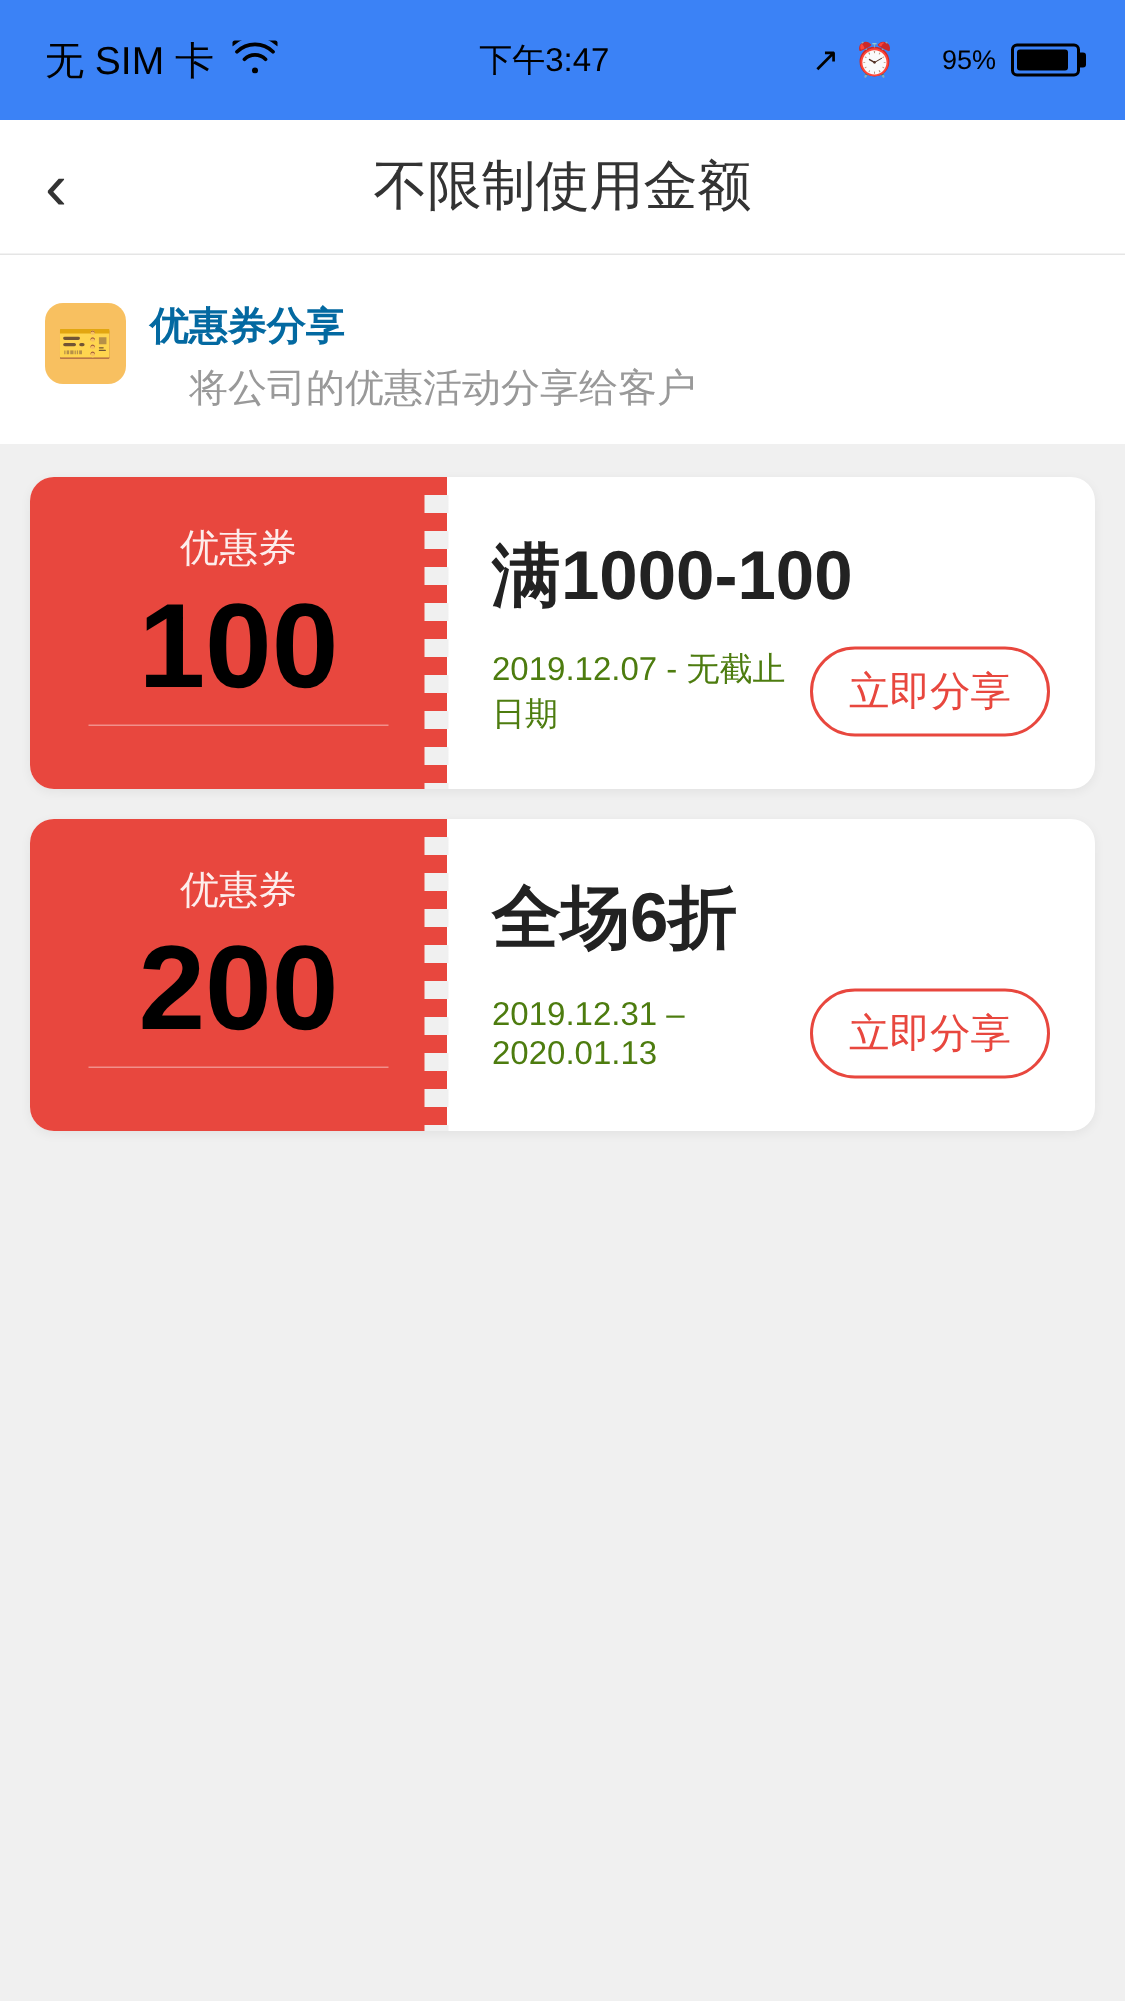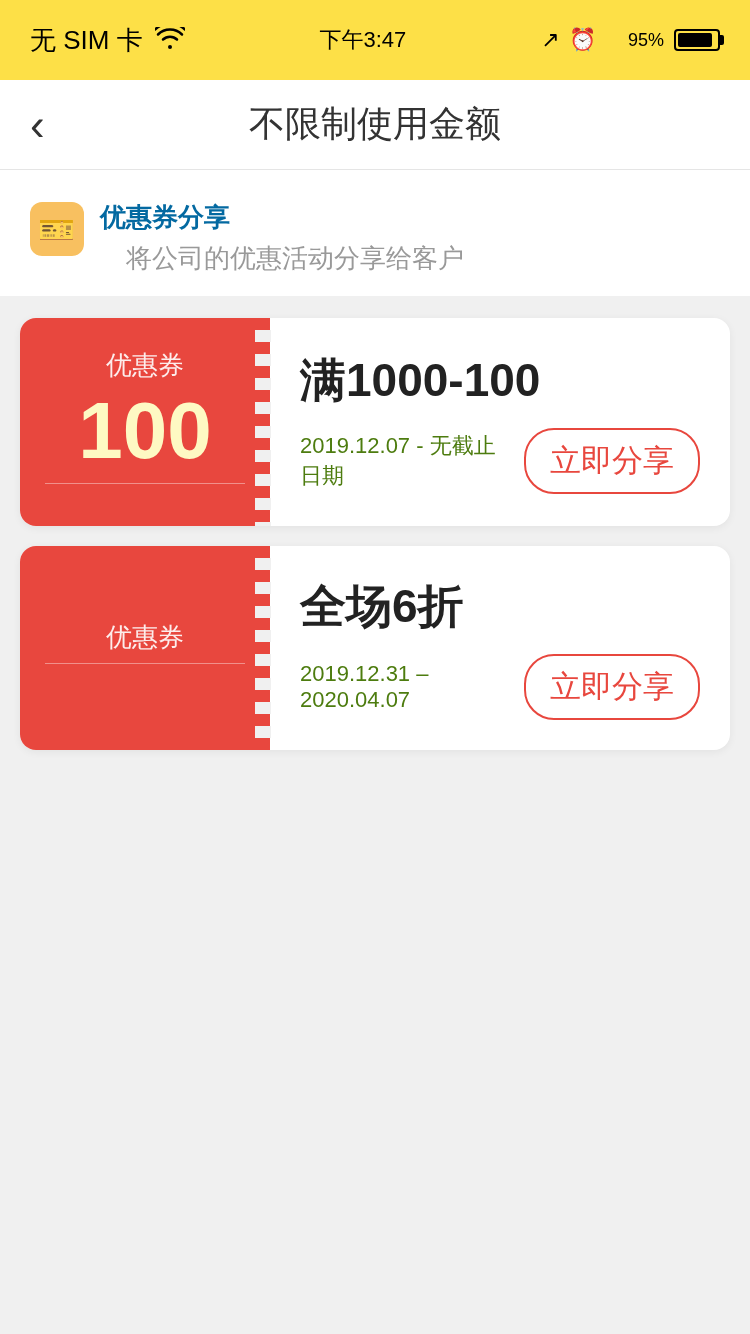--- a/index.html
+++ b/index.html
@@ -10,21 +10,21 @@
       min-height: 1334px;
       background: #f0f0f0;
       font-family: -apple-system, "PingFang SC", "Helvetica Neue", Arial, sans-serif;
       font-size: 28px;
     }
 
     
     .status-bar {
       width: 750px;
       height: 80px;
-      background: #fde047;
+      background: #3b82f6;
       display: flex;
       align-items: center;
       justify-content: space-between;
       padding: 0 30px;
       font-size: 26px;
       font-weight: 500;
     }
     .status-left {
       display: flex;
       align-items: center;
@@ -138,21 +138,21 @@
 
     
     .coupon-card {
       background: #fff;
       border-radius: 16px;
       overflow: hidden;
       display: flex;
       box-shadow: 0 2px 8px rgba(0,0,0,0.06);
     }
     .coupon-left {
-      width: 250px;
+      width: 278px;
       background: #e8473e;
       display: flex;
       flex-direction: column;
       align-items: center;
       justify-content: center;
       padding: 30px 20px;
       position: relative;
       flex-shrink: 0;
     }
     
@@ -172,21 +172,21 @@
       );
     }
     .coupon-label {
       font-size: 26px;
       color: rgba(255,255,255,0.9);
       margin-bottom: 8px;
     }
     .coupon-amount {
       font-size: 80px;
       font-weight: 700;
-      color: #fef9c3;
+      color: #000000;
       line-height: 1;
       margin-bottom: 12px;
     }
     .coupon-divider {
       width: 200px;
       height: 1px;
       background: rgba(255,255,255,0.4);
       margin-bottom: 12px;
     }
     .coupon-condition {
@@ -217,21 +217,21 @@
     }
     .coupon-date {
       font-size: 22px;
       color: #4d7c0f;
       flex: 1;
     }
     .share-btn {
       border: 2px solid #e8473e;
       border-radius: 30px;
       padding: 10px 24px;
-      font-size: 31px;
+      font-size: 27px;
       color: #e8473e;
       background: transparent;
       cursor: pointer;
       white-space: nowrap;
       flex-shrink: 0;
     }
 
     
     .bottom-area {
       background: #f0f0f0;
@@ -300,26 +300,27 @@
       <div class="coupon-meta">
         <span class="coupon-date">2019.12.07 - 无截止日期</span>
         <button class="share-btn">立即分享</button>
       </div>
     </div>
   </div>
 
   <div class="coupon-card">
     <div class="coupon-left">
       <div class="coupon-label">优惠券</div>
+      <div class="coupon-amount">200</div>
       <div class="coupon-divider"></div>
     </div>
     <div class="coupon-right">
       <div class="coupon-title">全场6折</div>
       <div class="coupon-meta">
-        <span class="coupon-date">2019.12.31 – 2020.04.07</span>
+        <span class="coupon-date">2019.12.31 – 2020.01.13</span>
         <button class="share-btn">立即分享</button>
       </div>
     </div>
   </div>
 
 </div>
 
 <div class="bottom-area"></div>
 
 </body></html>

